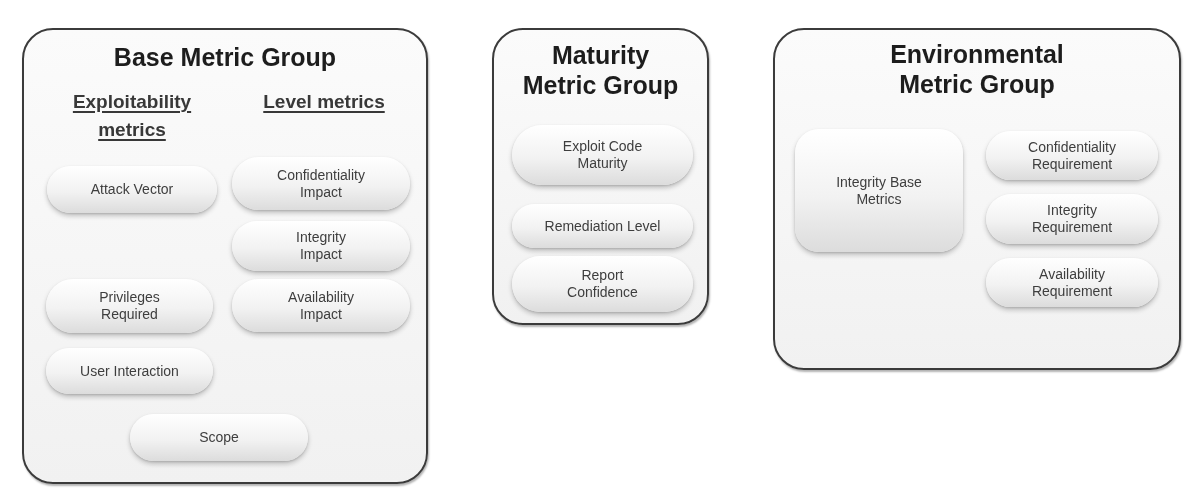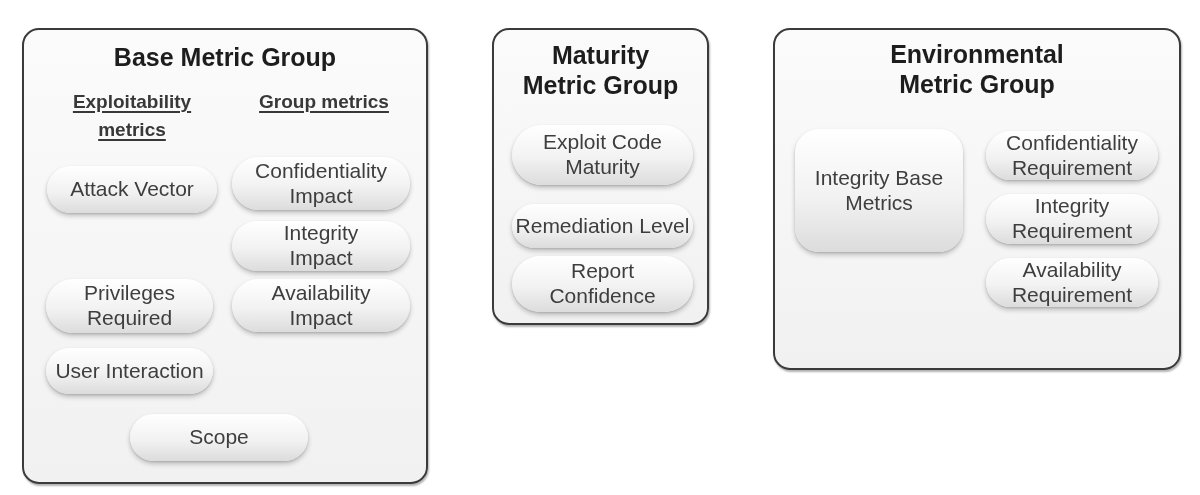--- a/index.html
+++ b/index.html
@@ -13,21 +13,21 @@
     --text-body:#3e3e3e;
   }
   html,body{margin:0;padding:0;background:#ffffff;}
   body{
     width:1200px;height:495px;position:relative;overflow:hidden;
     font-family:"Liberation Sans", sans-serif;
   }
   .group{
     position:absolute;box-sizing:border-box;
     border:2px solid var(--box-border);
-    border-radius:17px;
+    border-radius:31px;
     background:linear-gradient(180deg,var(--box-fill-top) 0%,var(--box-fill-bottom) 100%);
     box-shadow:1px 2px 2px rgba(0,0,0,0.30);
   }
   .group-title{
     position:absolute;left:0;width:100%;margin:0;
     text-align:center;font-weight:bold;font-size:25px;line-height:1.18;
     color:var(--text-dark);white-space:pre-line;letter-spacing:0px;
   }
   .col-header{
     position:absolute;text-align:center;
@@ -36,34 +36,34 @@
     text-decoration:underline;text-underline-offset:3px;
     text-decoration-thickness:1.5px;
   }
   .pill{
     position:absolute;box-sizing:border-box;
     display:flex;align-items:center;justify-content:center;
     text-align:center;white-space:pre-line;
     border-radius:999px;
     background:linear-gradient(180deg,var(--pill-fill-top) 0%,var(--pill-fill-mid) 55%,var(--pill-fill-bottom) 100%);
     box-shadow:0 3px 5px rgba(0,0,0,0.22), 0 1px 2px rgba(0,0,0,0.12);
-    color:var(--text-body);font-size:21px;line-height:1.18;
+    color:var(--text-body);font-size:14px;line-height:1.18;
   }
   .pill.rect{border-radius:24px;}
 </style>
 </head>
 <body>
 
 <div>
 
   <section class="group" style="left:22px;top:28px;width:406px;height:456px;">
     <h2 class="group-title" style="top:13px;">Base Metric Group</h2>
     <div class="col-header" style="left:26px;top:58px;width:164px;">Exploitability
 metrics</div>
-    <div class="col-header" style="left:216px;top:58px;width:168px;">Group metrics</div>
+    <div class="col-header" style="left:216px;top:58px;width:168px;">Level metrics</div>
 
     <div class="pill" style="left:23px;top:136px;width:170px;height:47px;">Attack Vector</div>
     <div class="pill" style="left:22px;top:318px;width:167px;height:46px;">User Interaction</div>
     <div class="pill" style="left:22px;top:249px;width:167px;height:54px;">Privileges
 Required</div>
 
     <div class="pill" style="left:208px;top:127px;width:178px;height:53px;">Confidentiality
 Impact</div>
     <div class="pill" style="left:208px;top:191px;width:178px;height:50px;">Integrity
 Impact</div>

